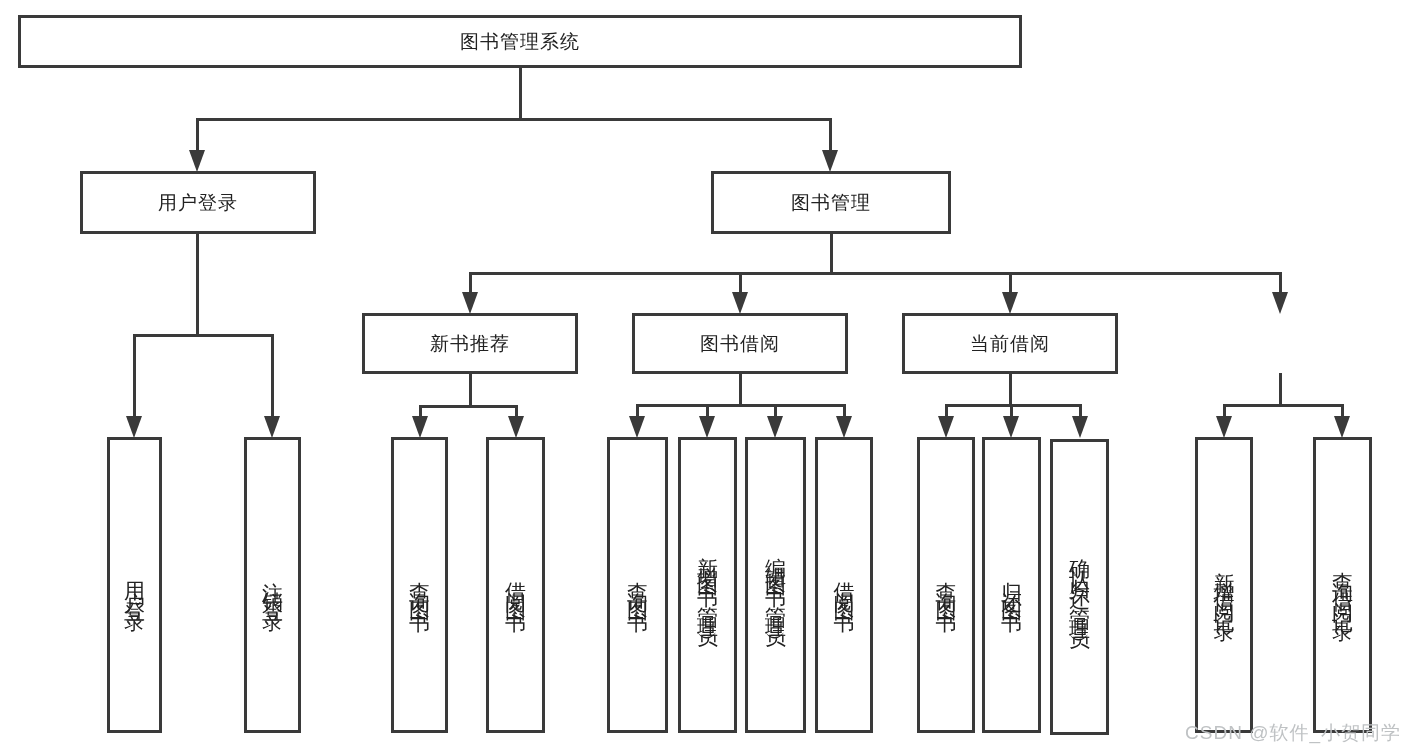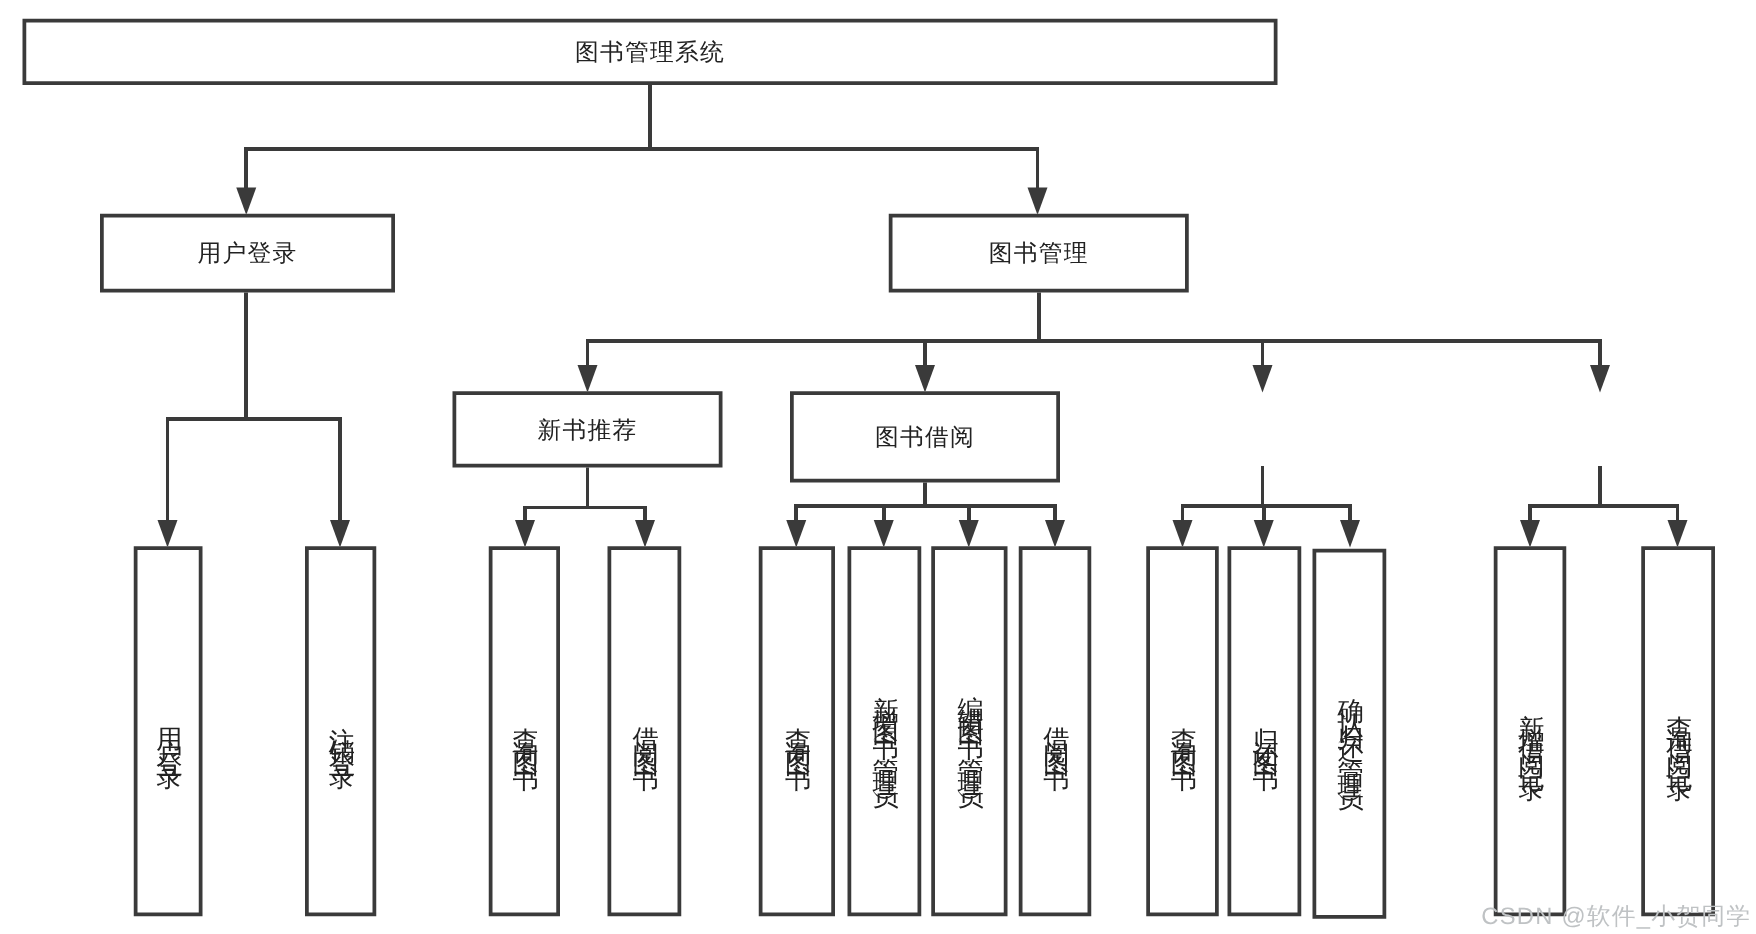--- a/index.html
+++ b/index.html
@@ -129,22 +129,25 @@
   <div class="node h" style="left:80px;top:171px;width:236px;height:63px">
     <span>用户登录</span>
   </div>
   <div class="node h" style="left:362px;top:313px;width:216px;height:61px">
     <span>新书推荐</span>
   </div>
 
   <div class="node h" style="left:711px;top:171px;width:240px;height:63px">
     <span>图书管理</span>
   </div>
-  <div class="node h" style="left:632px;top:313px;width:216px;height:73px">
+  <div class="node h" style="left:632px;top:313px;width:216px;height:61px">
     <span>图书借阅</span>
+  </div>
+  <div class="node h" style="left:902px;top:313px;width:216px;height:61px">
+    <span>当前借阅</span>
   </div>
 
   <div class="node v" style="left:107px;top:437px;width:55px;height:296px">
     <span>用户登录</span>
   </div>
   <div class="node v" style="left:244px;top:437px;width:57px;height:296px">
     <span>注销登录</span>
   </div>
 
   <div class="node v" style="left:391px;top:437px;width:57px;height:296px">

